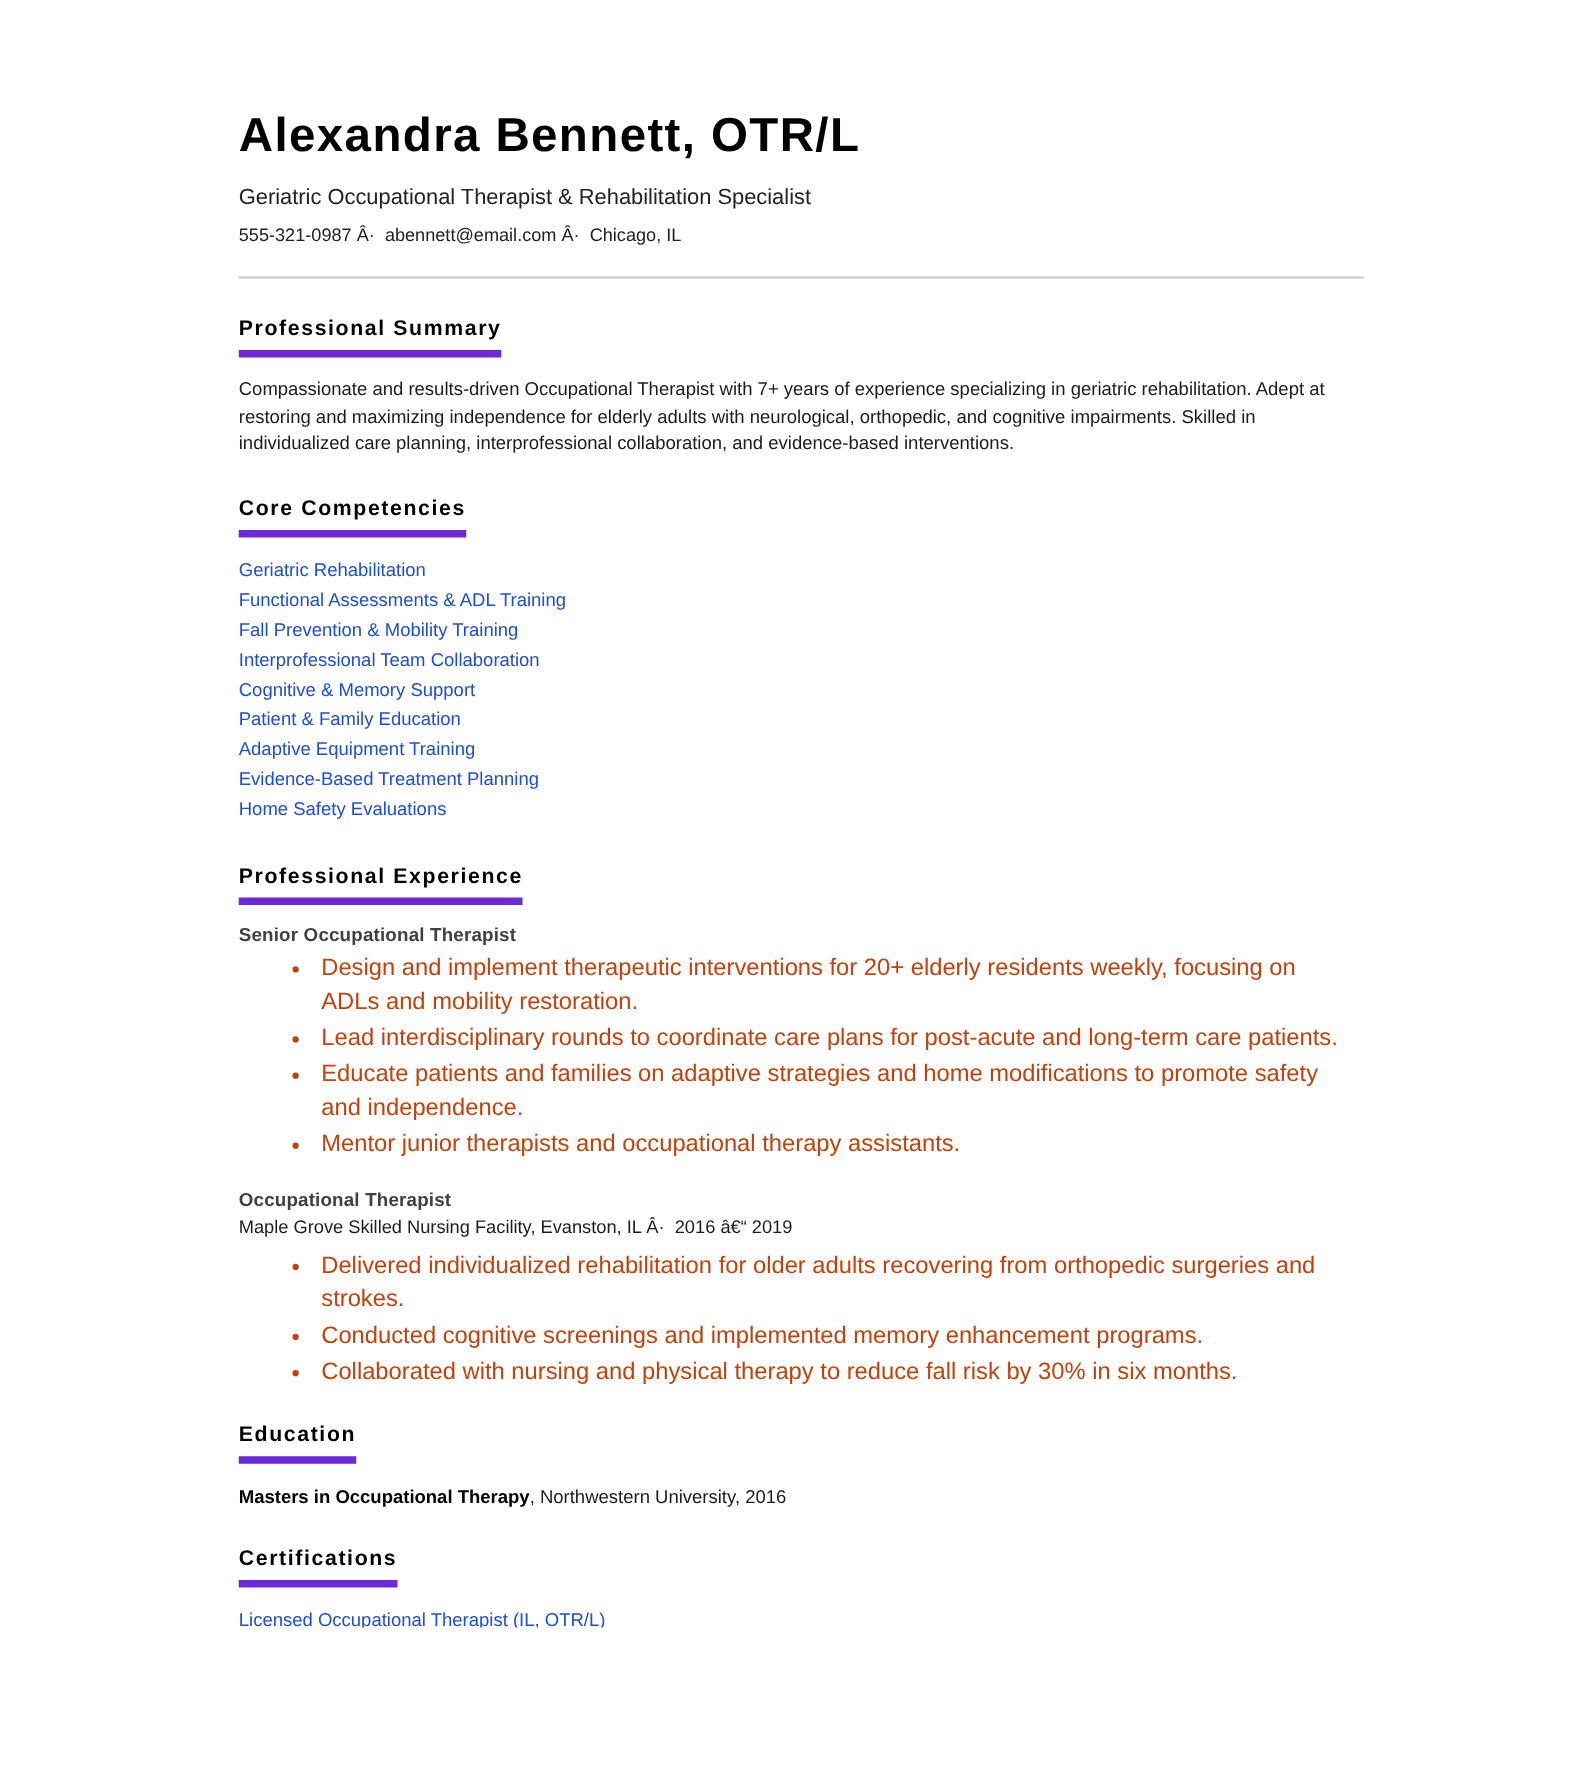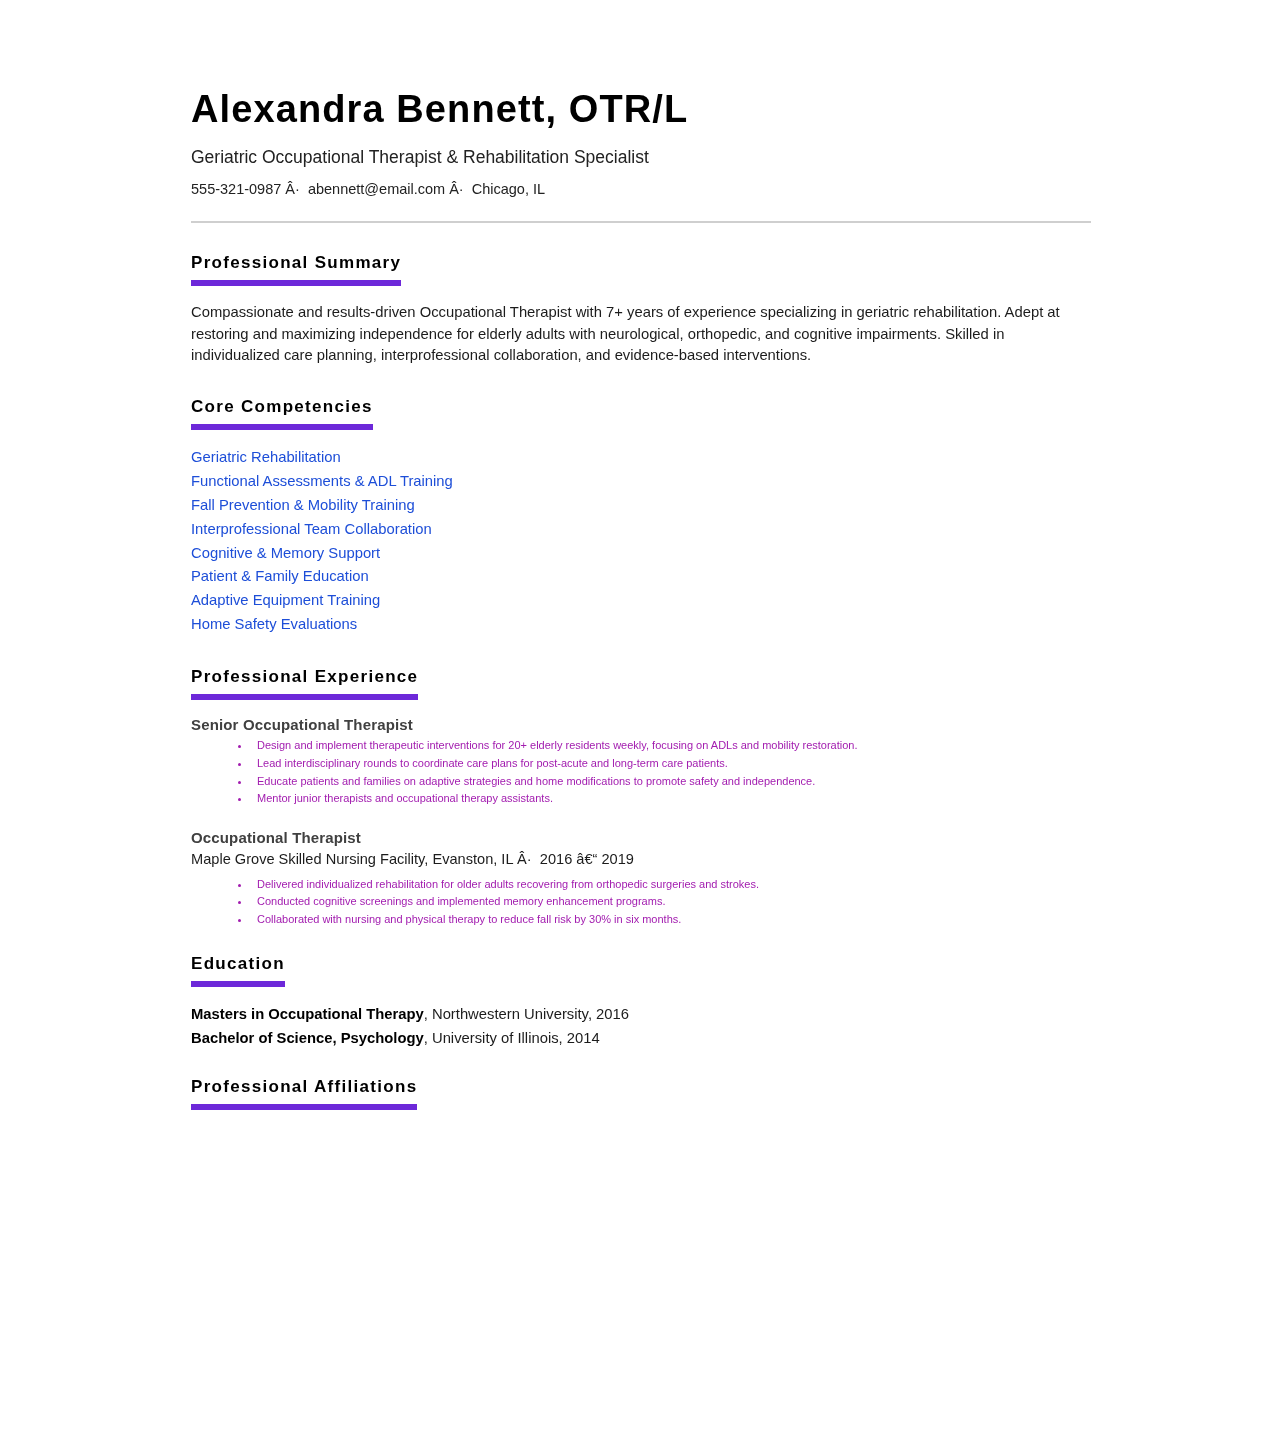--- a/index.html
+++ b/index.html
@@ -130,23 +130,23 @@
   }
   .job-meta .sep {
     white-space: pre;
   }
   .bullets {
     margin: 0;
     padding-left: 60px;
     list-style-type: disc;
   }
   .bullets li {
-    font-size: 11px;
+    font-size: 19px;
     line-height: 1.42;
-    color: #a21caf;
+    color: #c2410c;
     margin-bottom: 2px;
     padding-left: 6px;
     max-width: 830px;
   }
 
   
   .edu-line {
     font-size: 14.8px;
     line-height: 1.62;
     color: #1c1c1c;
@@ -184,20 +184,21 @@
           <h2 class="section-heading">Core Competencies</h2>
         </div>
         <ul class="plain-list">
           <li>Geriatric Rehabilitation</li>
           <li>Functional Assessments &amp; ADL Training</li>
           <li>Fall Prevention &amp; Mobility Training</li>
           <li>Interprofessional Team Collaboration</li>
           <li>Cognitive &amp; Memory Support</li>
           <li>Patient &amp; Family Education</li>
           <li>Adaptive Equipment Training</li>
+          <li>Evidence-Based Treatment Planning</li>
           <li>Home Safety Evaluations</li>
         </ul>
       </div>
 
       <div class="section">
         <div class="heading-wrap">
           <h2 class="section-heading">Professional Experience</h2>
         </div>
 
         <div class="job">
@@ -223,25 +224,31 @@
         </div>
       </div>
 
       <div class="section tight">
         <div class="heading-wrap">
           <h2 class="section-heading">Education</h2>
         </div>
         <div class="edu-line">
           <span class="degree">Masters in Occupational Therapy</span><span>, Northwestern University, 2016</span>
         </div>
-        <div class="edu-line">
-          <span class="degree">Bachelor of Science, Psychology</span><span>, University of Illinois, 2014</span>
-        </div>
-      </div>
-
+      </div>
+
+      <div class="section tight">
+        <div class="heading-wrap">
+          <h2 class="section-heading">Certifications</h2>
+        </div>
+        <ul class="plain-list">
+          <li>Licensed Occupational Therapist (IL, OTR/L)</li>
+          <li>Certified Aging in Place Specialist (CAPS)</li>
+        </ul>
+      </div>
 
       <div class="section tight">
         <div class="heading-wrap">
           <h2 class="section-heading">Professional Affiliations</h2>
         </div>
 
       </div>
 
     </div>
   </div>

